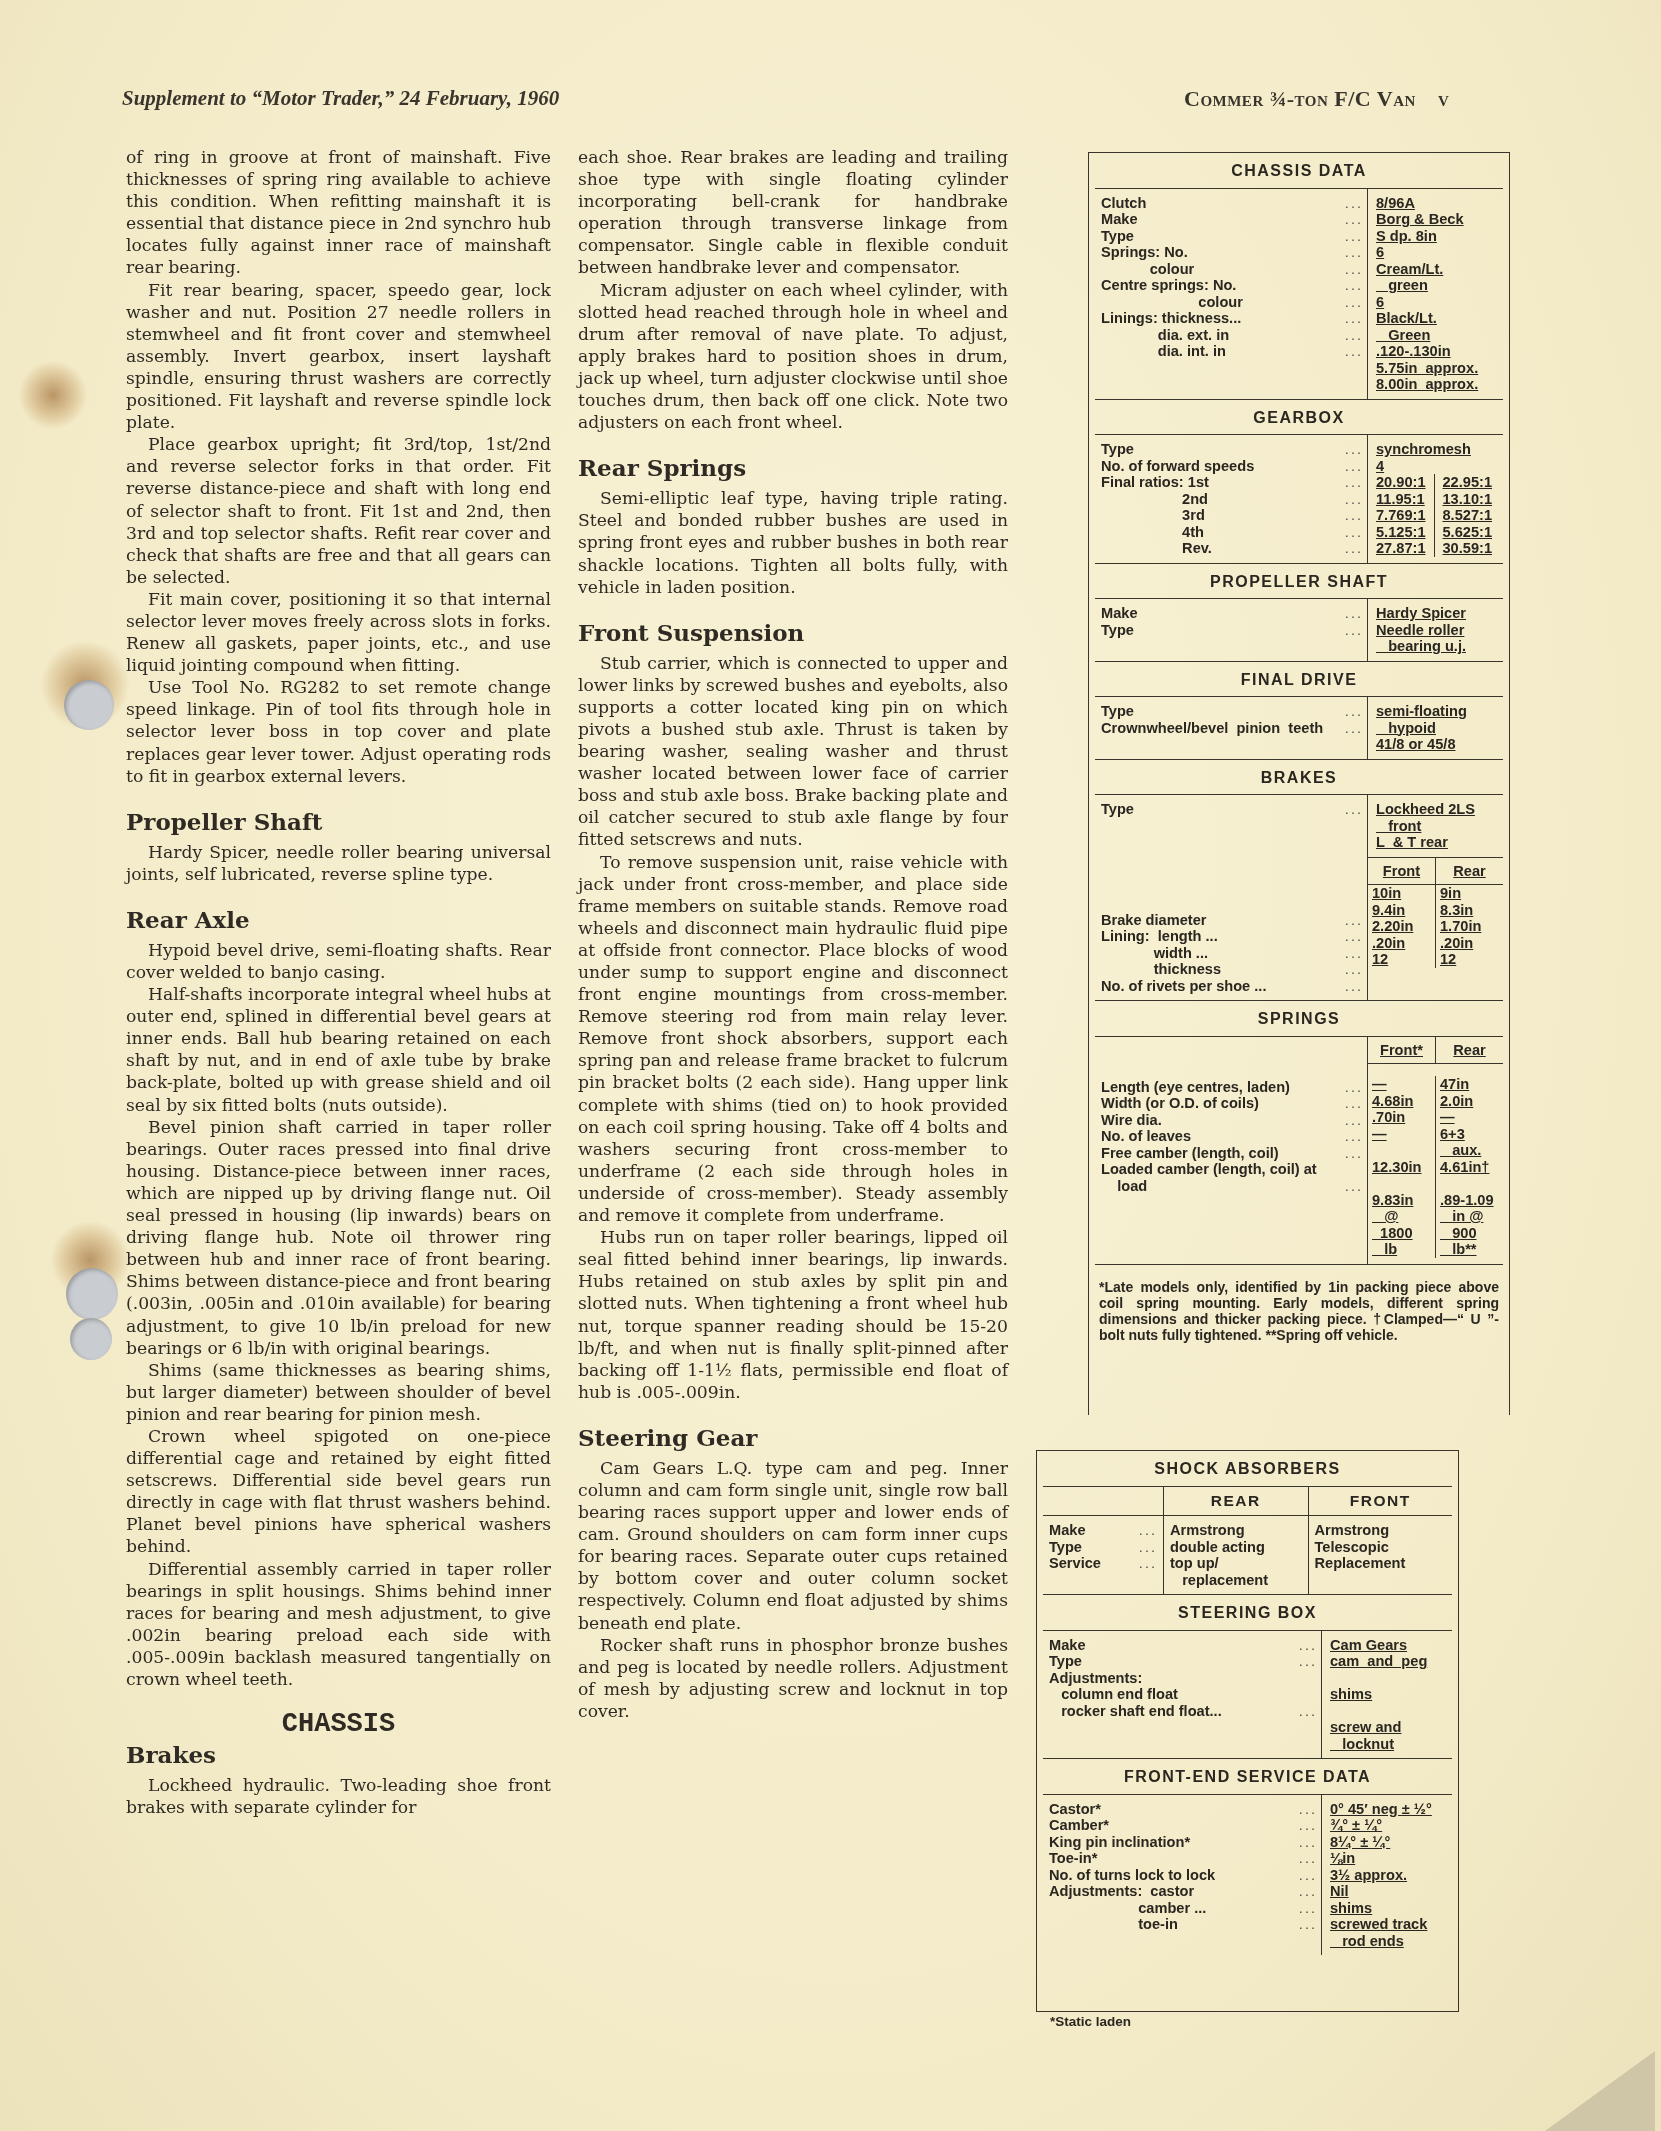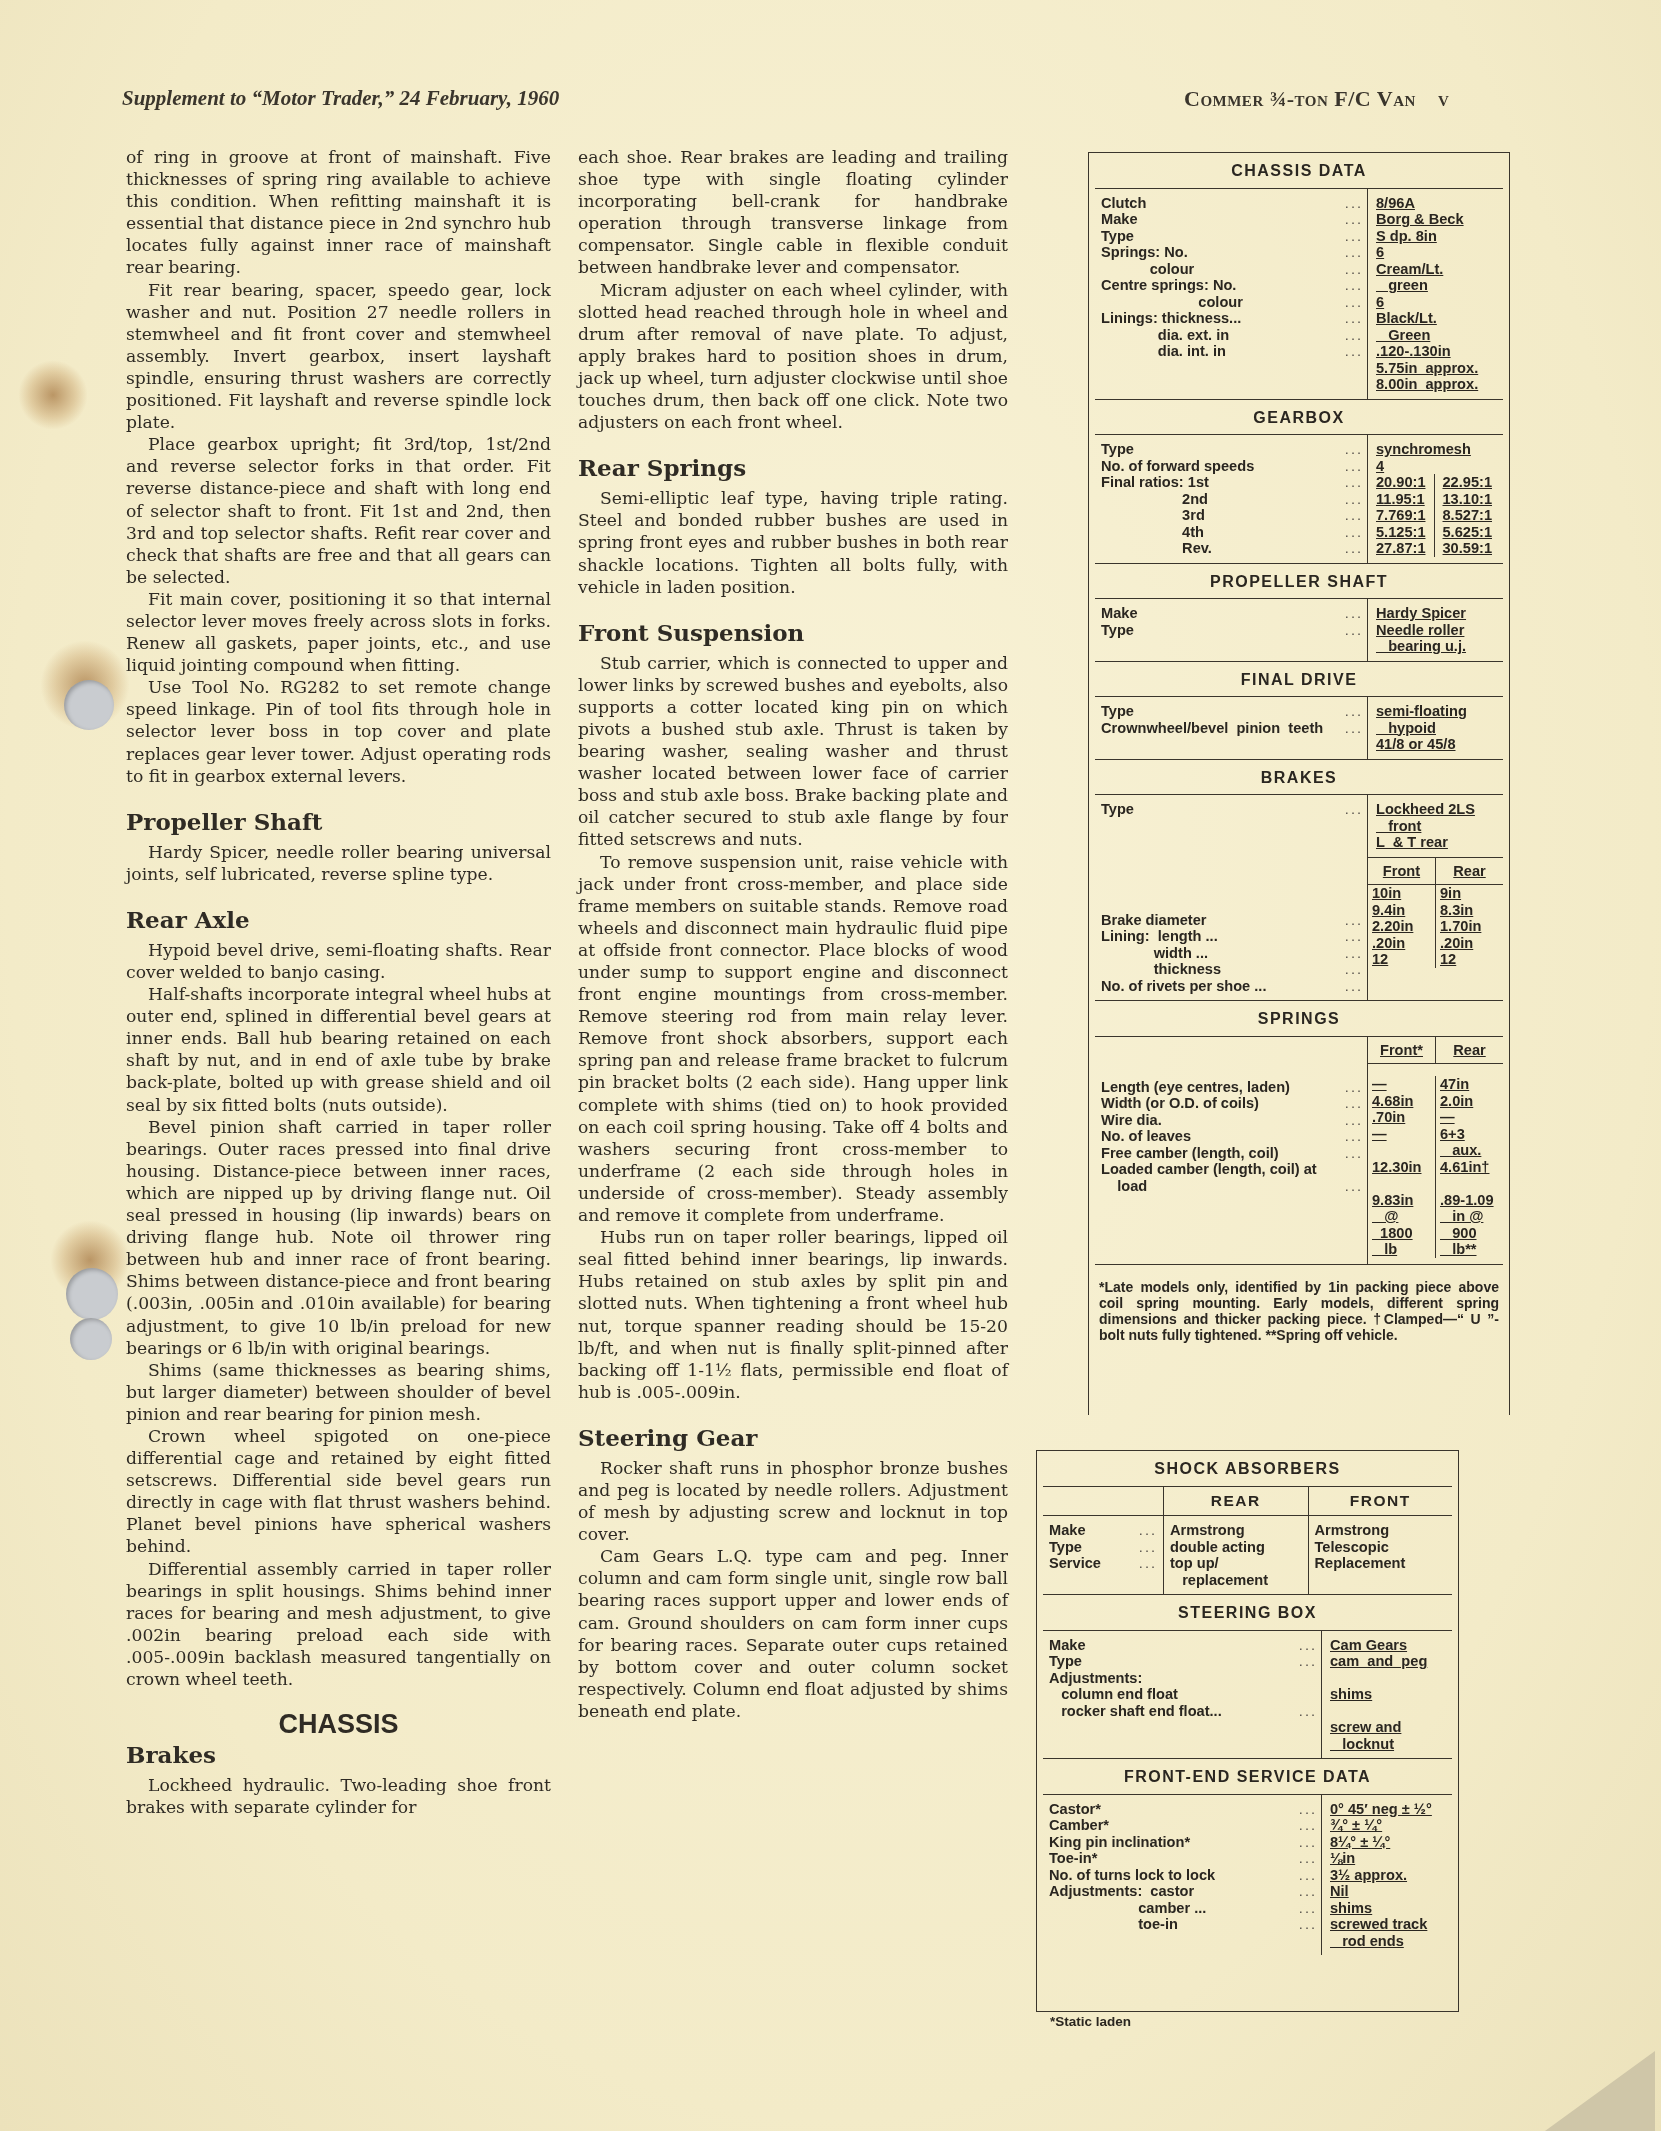--- a/index.html
+++ b/index.html
@@ -7,21 +7,21 @@
   .page{position:absolute;inset:0;background:radial-gradient(ellipse at 50% 40%,#f8f2d6 0%,#f3ebc8 70%,#ece2bb 100%);}
   .hdr-left{position:absolute;left:122px;top:86px;font-family:"Liberation Serif",serif;font-style:italic;font-weight:bold;font-size:21px;color:#3a352c;}
   .hdr-right{position:absolute;left:1184px;top:86px;font-family:"Liberation Serif",serif;font-variant:small-caps;font-weight:bold;font-size:22px;color:#3a352c;letter-spacing:0.5px;}
   .hdr-right .pg{margin-left:22px;}
   .col{position:absolute;top:146px;font-family:"DejaVu Serif",serif;font-size:17.2px;line-height:22.1px;text-align:justify;color:#2f2b24;}
   .col1{left:126px;width:425px;}
   .col2{left:578px;width:430px;}
   .col p{margin:0;text-indent:22px;hyphens:auto;}
   .col p.noindent{text-indent:0;}
   .col h2{font-family:"DejaVu Serif",serif;font-weight:bold;font-size:23px;margin:22px 0 6px 0;line-height:26px;}
-  .col h1{font-family:Liberation Sans, sans-serif;font-weight:bold;font-size:27px;text-align:center;margin:18px 0 2px 0;line-height:32px;}
+  .col h1{font-family:Liberation Mono, monospace;font-weight:bold;font-size:27px;text-align:center;margin:18px 0 2px 0;line-height:32px;}
   .hole{position:absolute;background:#c9ccd0;border-radius:50%;box-shadow:inset 2px 2px 4px rgba(0,0,0,0.25);}
   .stain{position:absolute;border-radius:50%;background:radial-gradient(circle,rgba(140,80,20,0.55) 0%,rgba(170,110,40,0.25) 45%,rgba(0,0,0,0) 70%);}
   .panel{position:absolute;border:1.5px solid #3a352c;font-family:"Liberation Sans",sans-serif;font-weight:bold;font-size:14.6px;line-height:16.5px;color:#2a2620;}
   .panel1{left:1088px;top:152px;width:420px;height:1262px;border-bottom:none;}
   .panel2{left:1036px;top:1450px;width:421px;height:560px;}
   .sec-title{text-align:center;font-size:16px;letter-spacing:1.5px;padding:10px 0 8px 0;}
   .row2{display:flex;border-top:1.5px solid #3a352c;margin:0 6px;}
   .row2 .lbl{flex:0 0 262px;padding:6px 4px 6px 6px;border-right:1.5px solid #3a352c;}
   .row2 .val{flex:1;padding:6px 4px 6px 8px;text-decoration:underline;}
   .line{display:flex;white-space:pre;}
@@ -91,22 +91,22 @@
 
   <h2>Rear Springs</h2>
   <p>Semi-elliptic leaf type, having triple rating.  Steel and bonded rubber bushes are used in spring front eyes and rubber bushes in both rear shackle locations.  Tighten all bolts fully, with vehicle in laden position.</p>
 
   <h2>Front Suspension</h2>
   <p>Stub carrier, which is connected to upper and lower links by screwed bushes and eyebolts, also supports a cotter located king pin on which pivots a bushed stub axle.  Thrust is taken by bearing washer, sealing washer and thrust washer located between lower face of carrier boss and stub axle boss.  Brake backing plate and oil catcher secured to stub axle flange by four fitted setscrews and nuts.</p>
   <p>To remove suspension unit, raise vehicle with jack under front cross-member, and place side frame members on suitable stands.  Remove road wheels and disconnect main hydraulic fluid pipe at offside front connector. Place blocks of wood under sump to support engine and disconnect front engine mountings from cross-member. Remove steering rod from main relay lever.  Remove front shock absorbers, support each spring pan and release frame bracket to fulcrum pin bracket bolts (2 each side).  Hang upper link complete with shims (tied on) to hook provided on each coil spring housing.  Take off 4 bolts and washers securing front cross-member to underframe (2 each side through holes in underside of cross-member).  Steady assembly and remove it complete from underframe.</p>
   <p>Hubs run on taper roller bearings, lipped oil seal fitted behind inner bearings, lip inwards.  Hubs retained on stub axles by split pin and slotted nuts. When tightening a front wheel hub nut, torque spanner reading should be 15-20 lb/ft, and when nut is finally split-pinned after backing off 1-1½ flats, permissible end float of hub is .005-.009in.</p>
 
   <h2>Steering Gear</h2>
+  <p>Cam Gears L.Q. type cam and peg. Inner column and cam form single unit, single row ball bearing races support upper and lower ends of cam.  Ground shoulders on cam form inner cups for bearing races.  Separate outer cups retained by bottom cover and outer column socket respectively.  Column end float adjusted by shims beneath end plate.</p>
   <p>Rocker shaft runs in phosphor bronze bushes and peg is located by needle rollers.  Adjustment of mesh by adjusting screw and locknut in top cover.</p>
-  <p>Cam Gears L.Q. type cam and peg. Inner column and cam form single unit, single row ball bearing races support upper and lower ends of cam.  Ground shoulders on cam form inner cups for bearing races.  Separate outer cups retained by bottom cover and outer column socket respectively.  Column end float adjusted by shims beneath end plate.</p>
 </div>
 
 <div class="panel panel1">
   <div class="sec-title">CHASSIS DATA</div>
   <div class="row2">
     <div class="lbl">
         <div class="line"><span class="k">Clutch</span><span class="dots">...</span></div>
         <div class="line"><span class="k">Make</span><span class="dots">...</span></div>
         <div class="line"><span class="k">Type</span><span class="dots">...</span></div>
         <div class="line"><span class="k">Springs: No.</span><span class="dots">...</span></div>

